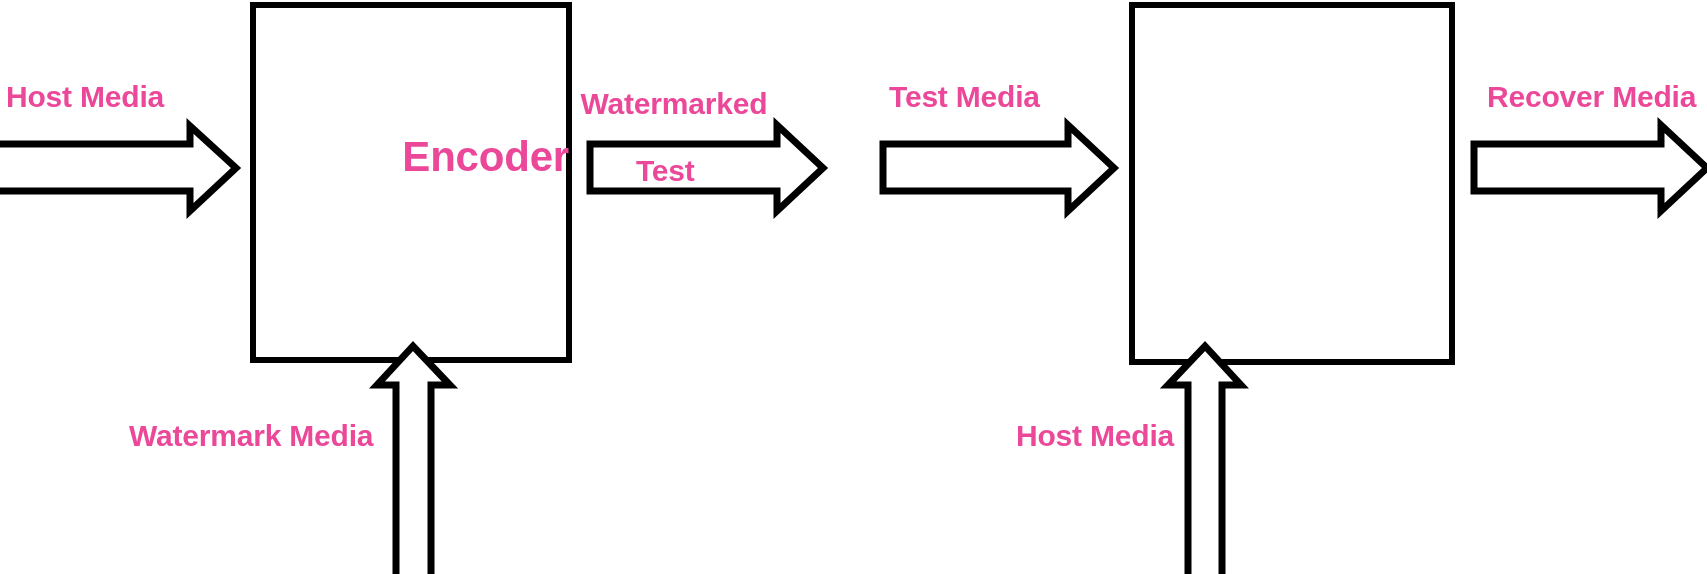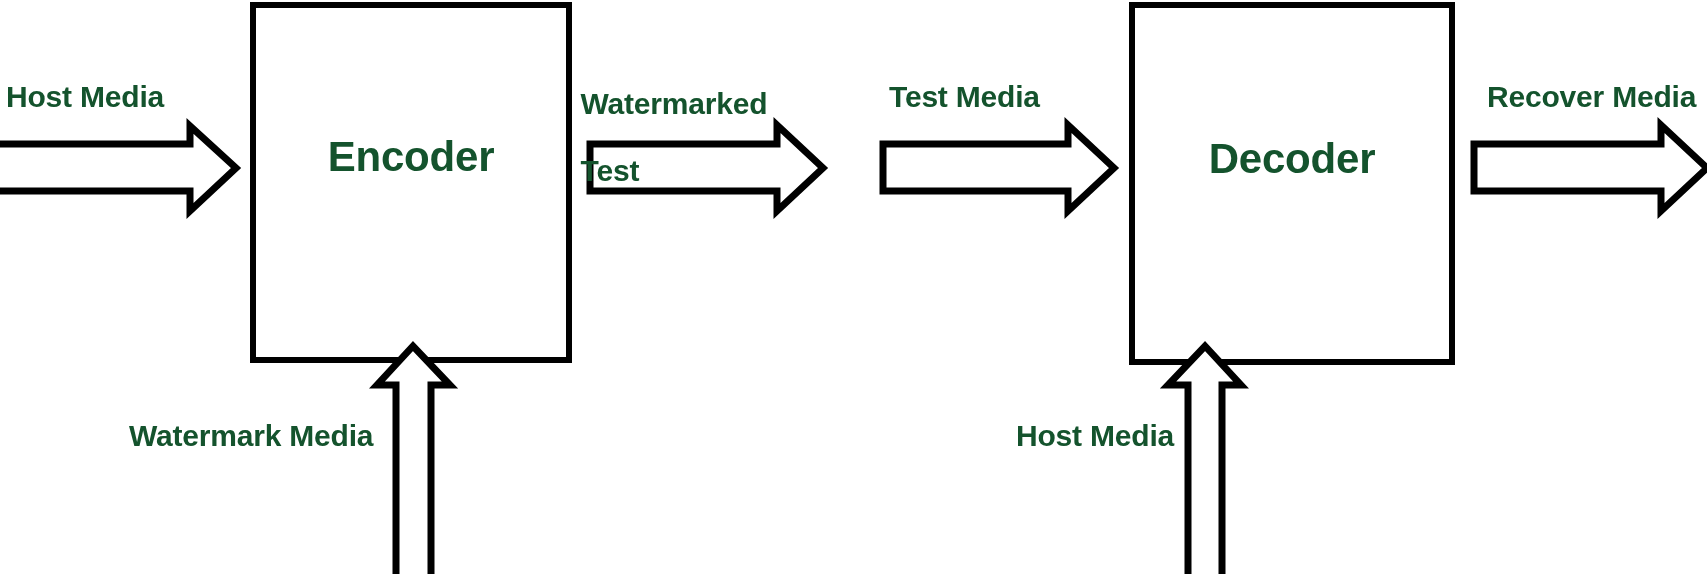--- a/index.html
+++ b/index.html
@@ -32,36 +32,36 @@
     stroke-width: 7;
     stroke-linejoin: miter;
   }
   .box-outline {
     fill: #ffffff;
     stroke: #000000;
     stroke-width: 6;
   }
   .lbl {
     position: absolute;
-    color: #14532d;
+    color: #ec4899;
     font-family: "Liberation Sans", sans-serif;
     font-weight: bold;
     white-space: pre;
     line-height: 1.12;
     letter-spacing: -0.2px;
   }
   .arrow-label {
     font-size: 30px;
   }
   .arrow-label.two-line {
-    text-align: left;
+    text-align: center;
   }
   .box-label {
     font-size: 42px;
-    text-align: center;
+    text-align: right;
   }
 </style>
 </head>
 <body>
 
 <div id="canvas">
 
   <svg id="diagram-svg" viewBox="0 0 1707 574" aria-hidden="true">
 
     <rect class="box-outline" x="253" y="5" width="316" height="355"></rect>
@@ -77,21 +77,20 @@
     <polygon class="shape-outline" points="1474,144 1661,144 1661,125 1707,168 1661,211 1661,191 1474,191"></polygon>
 
     <polygon class="shape-outline" points="396,584 396,385 377,385 413,346 450,385 431,385 431,584"></polygon>
 
     <polygon class="shape-outline" points="1188,584 1188,385 1168,385 1205,346 1241,385 1222,385 1222,584"></polygon>
 
   </svg>
 
   <div class="lbl box-label" style="left:253px; top:133px; width:316px;">Encoder</div>
 
-  <div class="lbl box-label" style="left:1132px; top:135px; width:320px;">Decoder</div>
 
   <div class="lbl arrow-label" style="left:6px; top:80px;">Host Media</div>
 
   <div class="lbl arrow-label two-line" style="left:548px; top:53px; width:202px;">
     <span>Watermarked</span><br>
     <span>Test</span>
   </div>
 
   <div class="lbl arrow-label" style="left:1487px; top:80px;">Recover Media</div>
 

